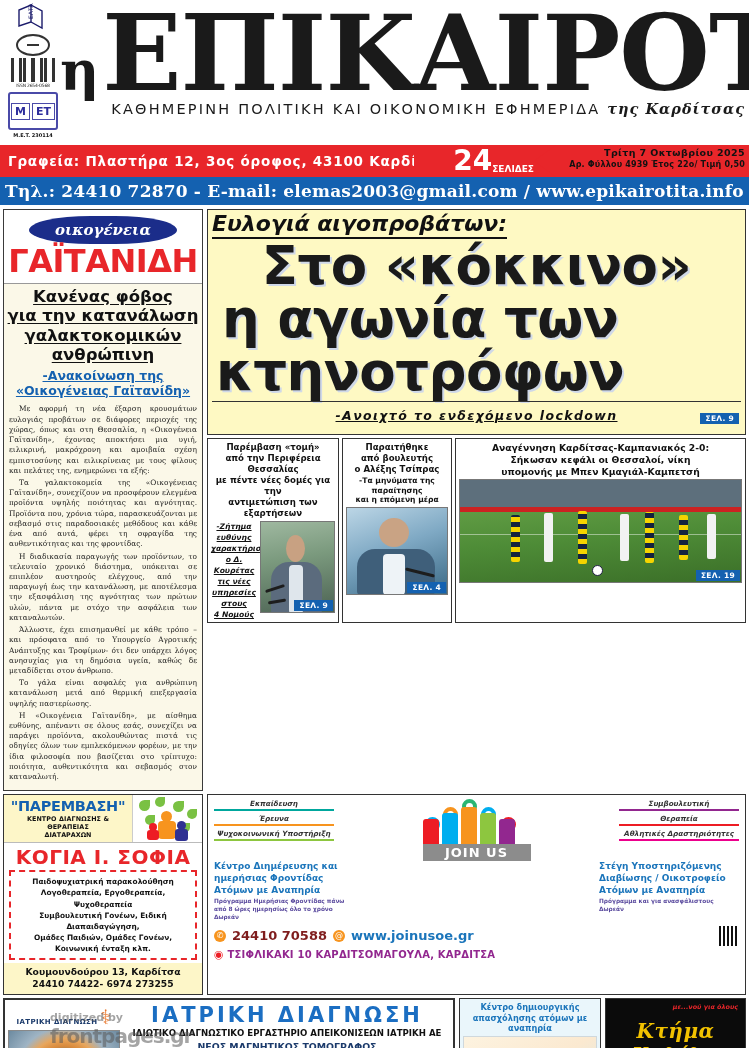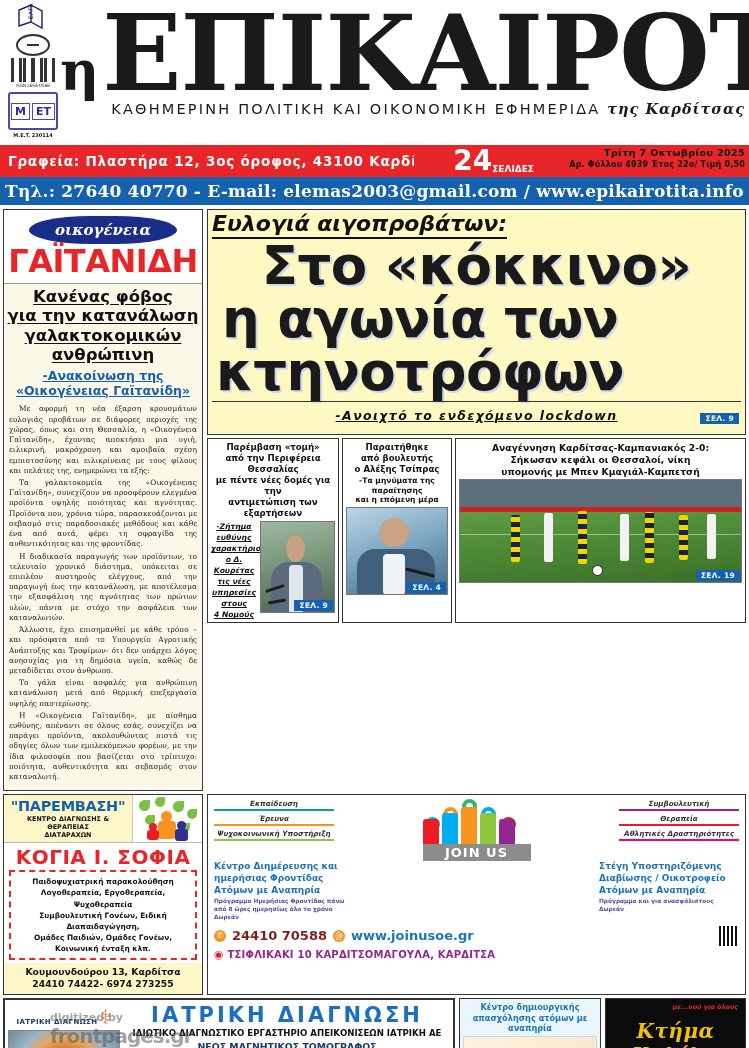--- a/index.html
+++ b/index.html
@@ -239,21 +239,21 @@
       <span class="pg-num">24</span>
       <span class="pg-lbl">ΣΕΛΙΔΕΣ</span>
     </div>
     <div class="date-col">
       <div class="d1">Τρίτη 7 Οκτωβρίου 2025</div>
       <div class="d2">Αρ. Φύλλου 4939 Έτος 22ο/ Τιμή 0,50</div>
     </div>
   </div>
 
   <div class="bluebar">
-    <span>Τηλ.: 27640 40770 - E-mail: elemas2003@gmail.com  /  www.epikairotita.info</span>
+    <span>Τηλ.: 24410 72870 - E-mail: elemas2003@gmail.com  /  www.epikairotita.info</span>
   </div>
 
   <div class="content">
 
     <div class="col-left">
       <div class="gad">
         <div class="gad-logo">
           <div class="oik-pill">οικογένεια</div>
           <div class="gait">ΓΑΪΤΑΝΙΔΗ</div>
         </div>

